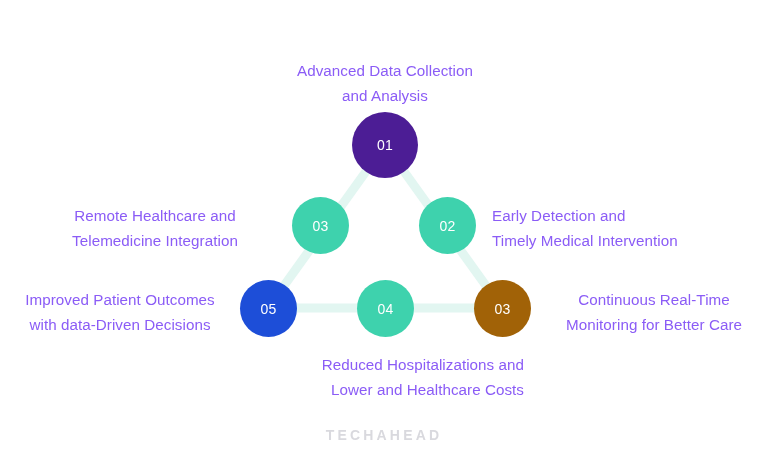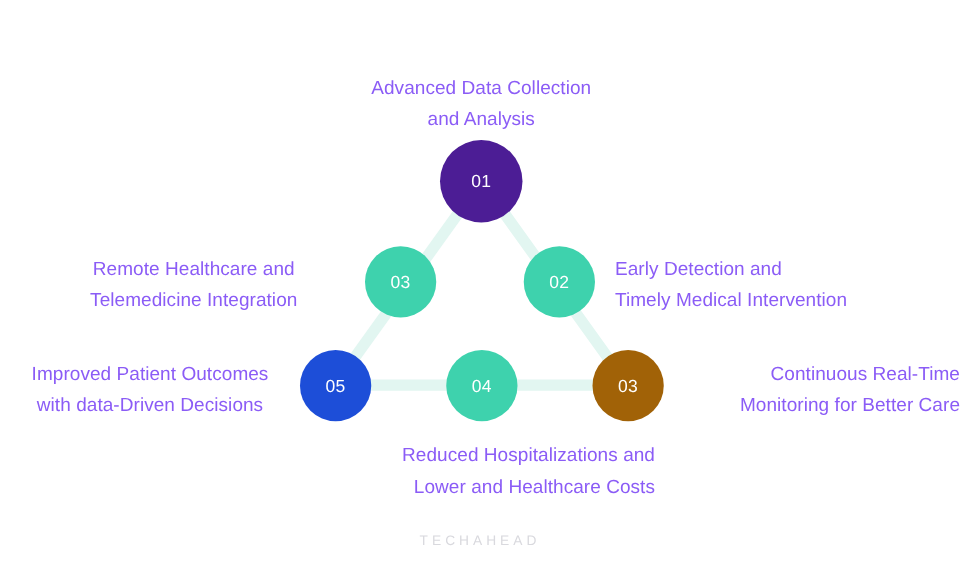--- a/index.html
+++ b/index.html
@@ -59,35 +59,35 @@
   .caption {
     position: absolute;
     color: #8b5cf6;
     font-size: 15.2px;
     line-height: 25px;
     letter-spacing: 0.05px;
     white-space: pre-line;
   }
   .cap-01 { left: 246px; top: 58px; width: 278px; text-align: center; }
   .cap-02 { left: 492px; top: 203px; width: 240px; text-align: left; }
-  .cap-03 { left: 540px; top: 287px; width: 228px; text-align: right; }
+  .cap-03 { left: 540px; top: 287px; width: 228px; text-align: center; }
   .cap-04 { left: 246px; top: 352px; width: 278px; text-align: right; }
   .cap-05 { left: 12px; top: 287px; width: 216px; text-align: center; }
   .cap-06 { left: 36px; top: 203px; width: 238px; text-align: center; }
 
   
   #watermark {
     position: absolute;
     left: 0;
     top: 427px;
     width: 768px;
     text-align: center;
     color: #d9d9de;
-    font-size: 11px;
-    font-weight: 400;
+    font-size: 14px;
+    font-weight: 700;
     letter-spacing: 3.2px;
   }
 </style>
 </head>
 <body>
 
 <div id="canvas">
 
   <svg id="connectors" viewBox="0 0 768 457" width="768" height="457" aria-hidden="true">
     <line x1="385" y1="145" x2="268" y2="308" stroke="#e2f6f1" stroke-width="9" stroke-linecap="round"></line>

